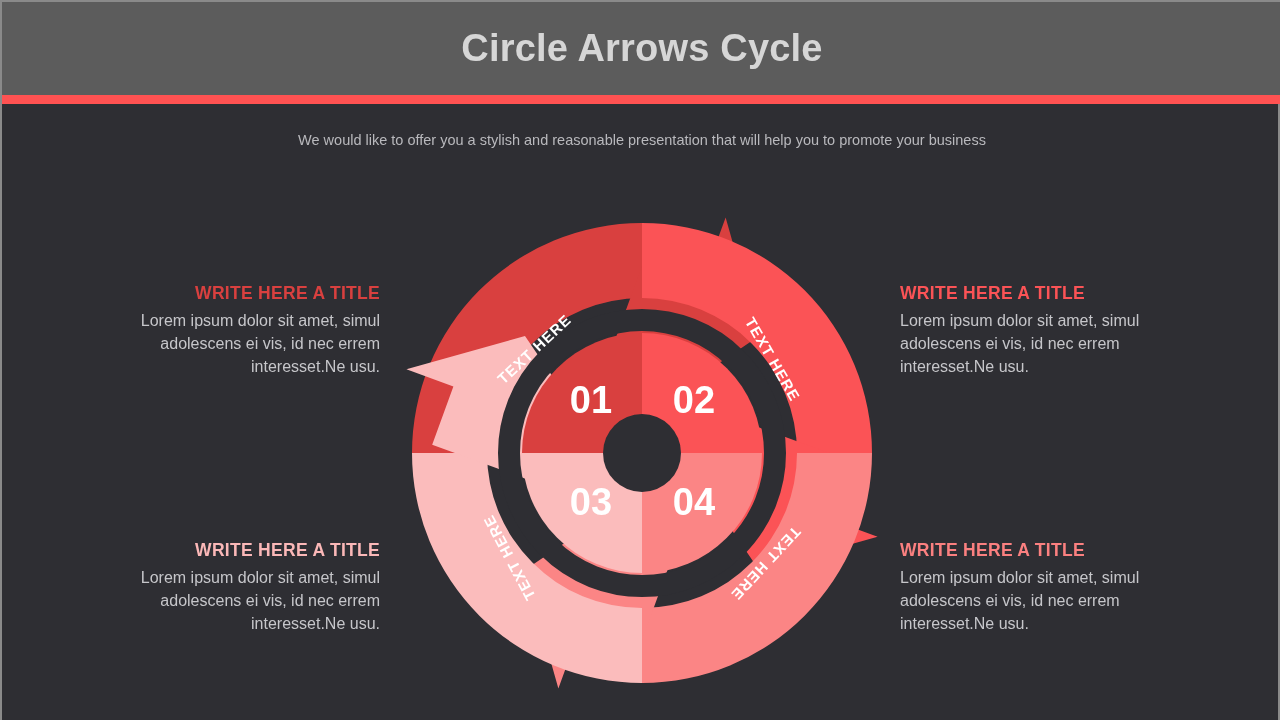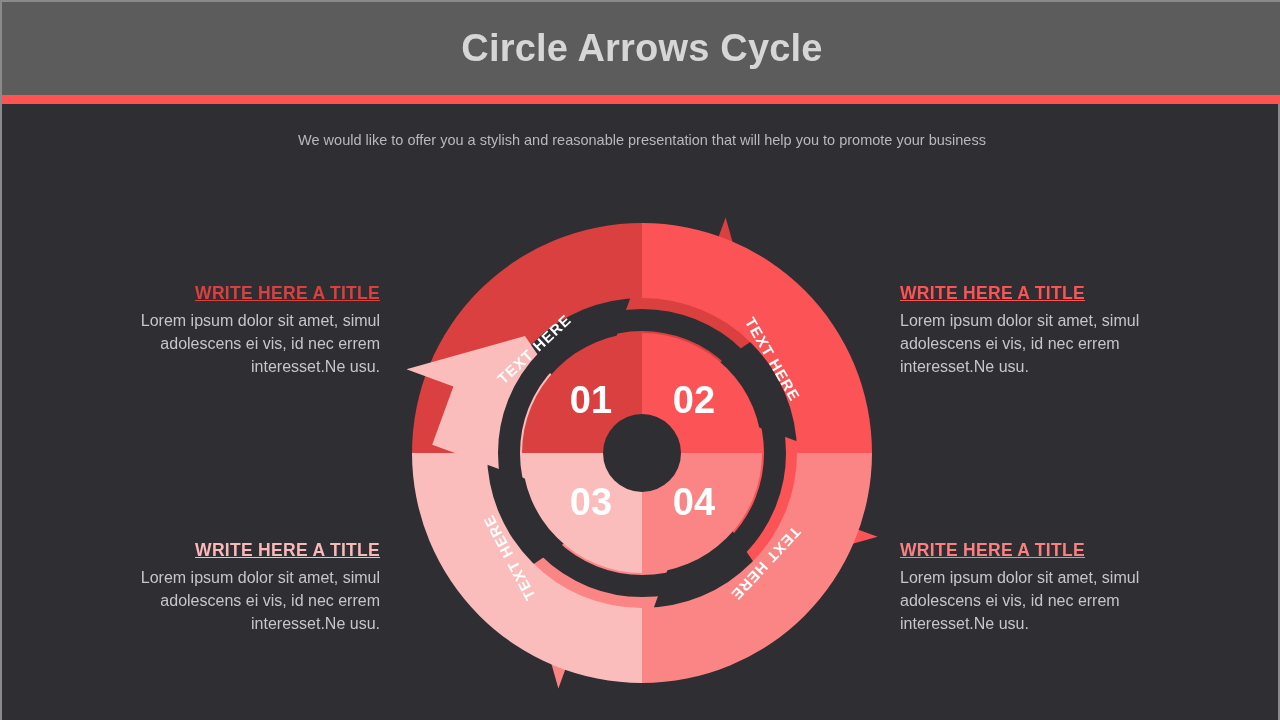--- a/index.html
+++ b/index.html
@@ -35,21 +35,21 @@
   
   #subtitle {
     position:absolute; left:0; top:132px; width:1280px;
     text-align:center;
     font-size:14.5px; color:#b9b9bd;
   }
   
   .txt-block { position:absolute; width:290px; }
   .txt-block .t-title {
     font-size:17.5px; font-weight:bold;
-    letter-spacing:0.3px; margin-bottom:5px;text-decoration:underline;
+    letter-spacing:0.3px; margin-bottom:5px;
   }
   .txt-block .t-body {
     font-size:16px; color:#c6c6ca; line-height:1.45;
   }
   #block-tl { left:88px;  top:283px; text-align:right; }
   #block-tr { left:898px; top:283px; text-align:left;  }
   #block-bl { left:88px;  top:540px; text-align:right; }
   #block-br { left:898px; top:540px; text-align:left;  }
 
   

